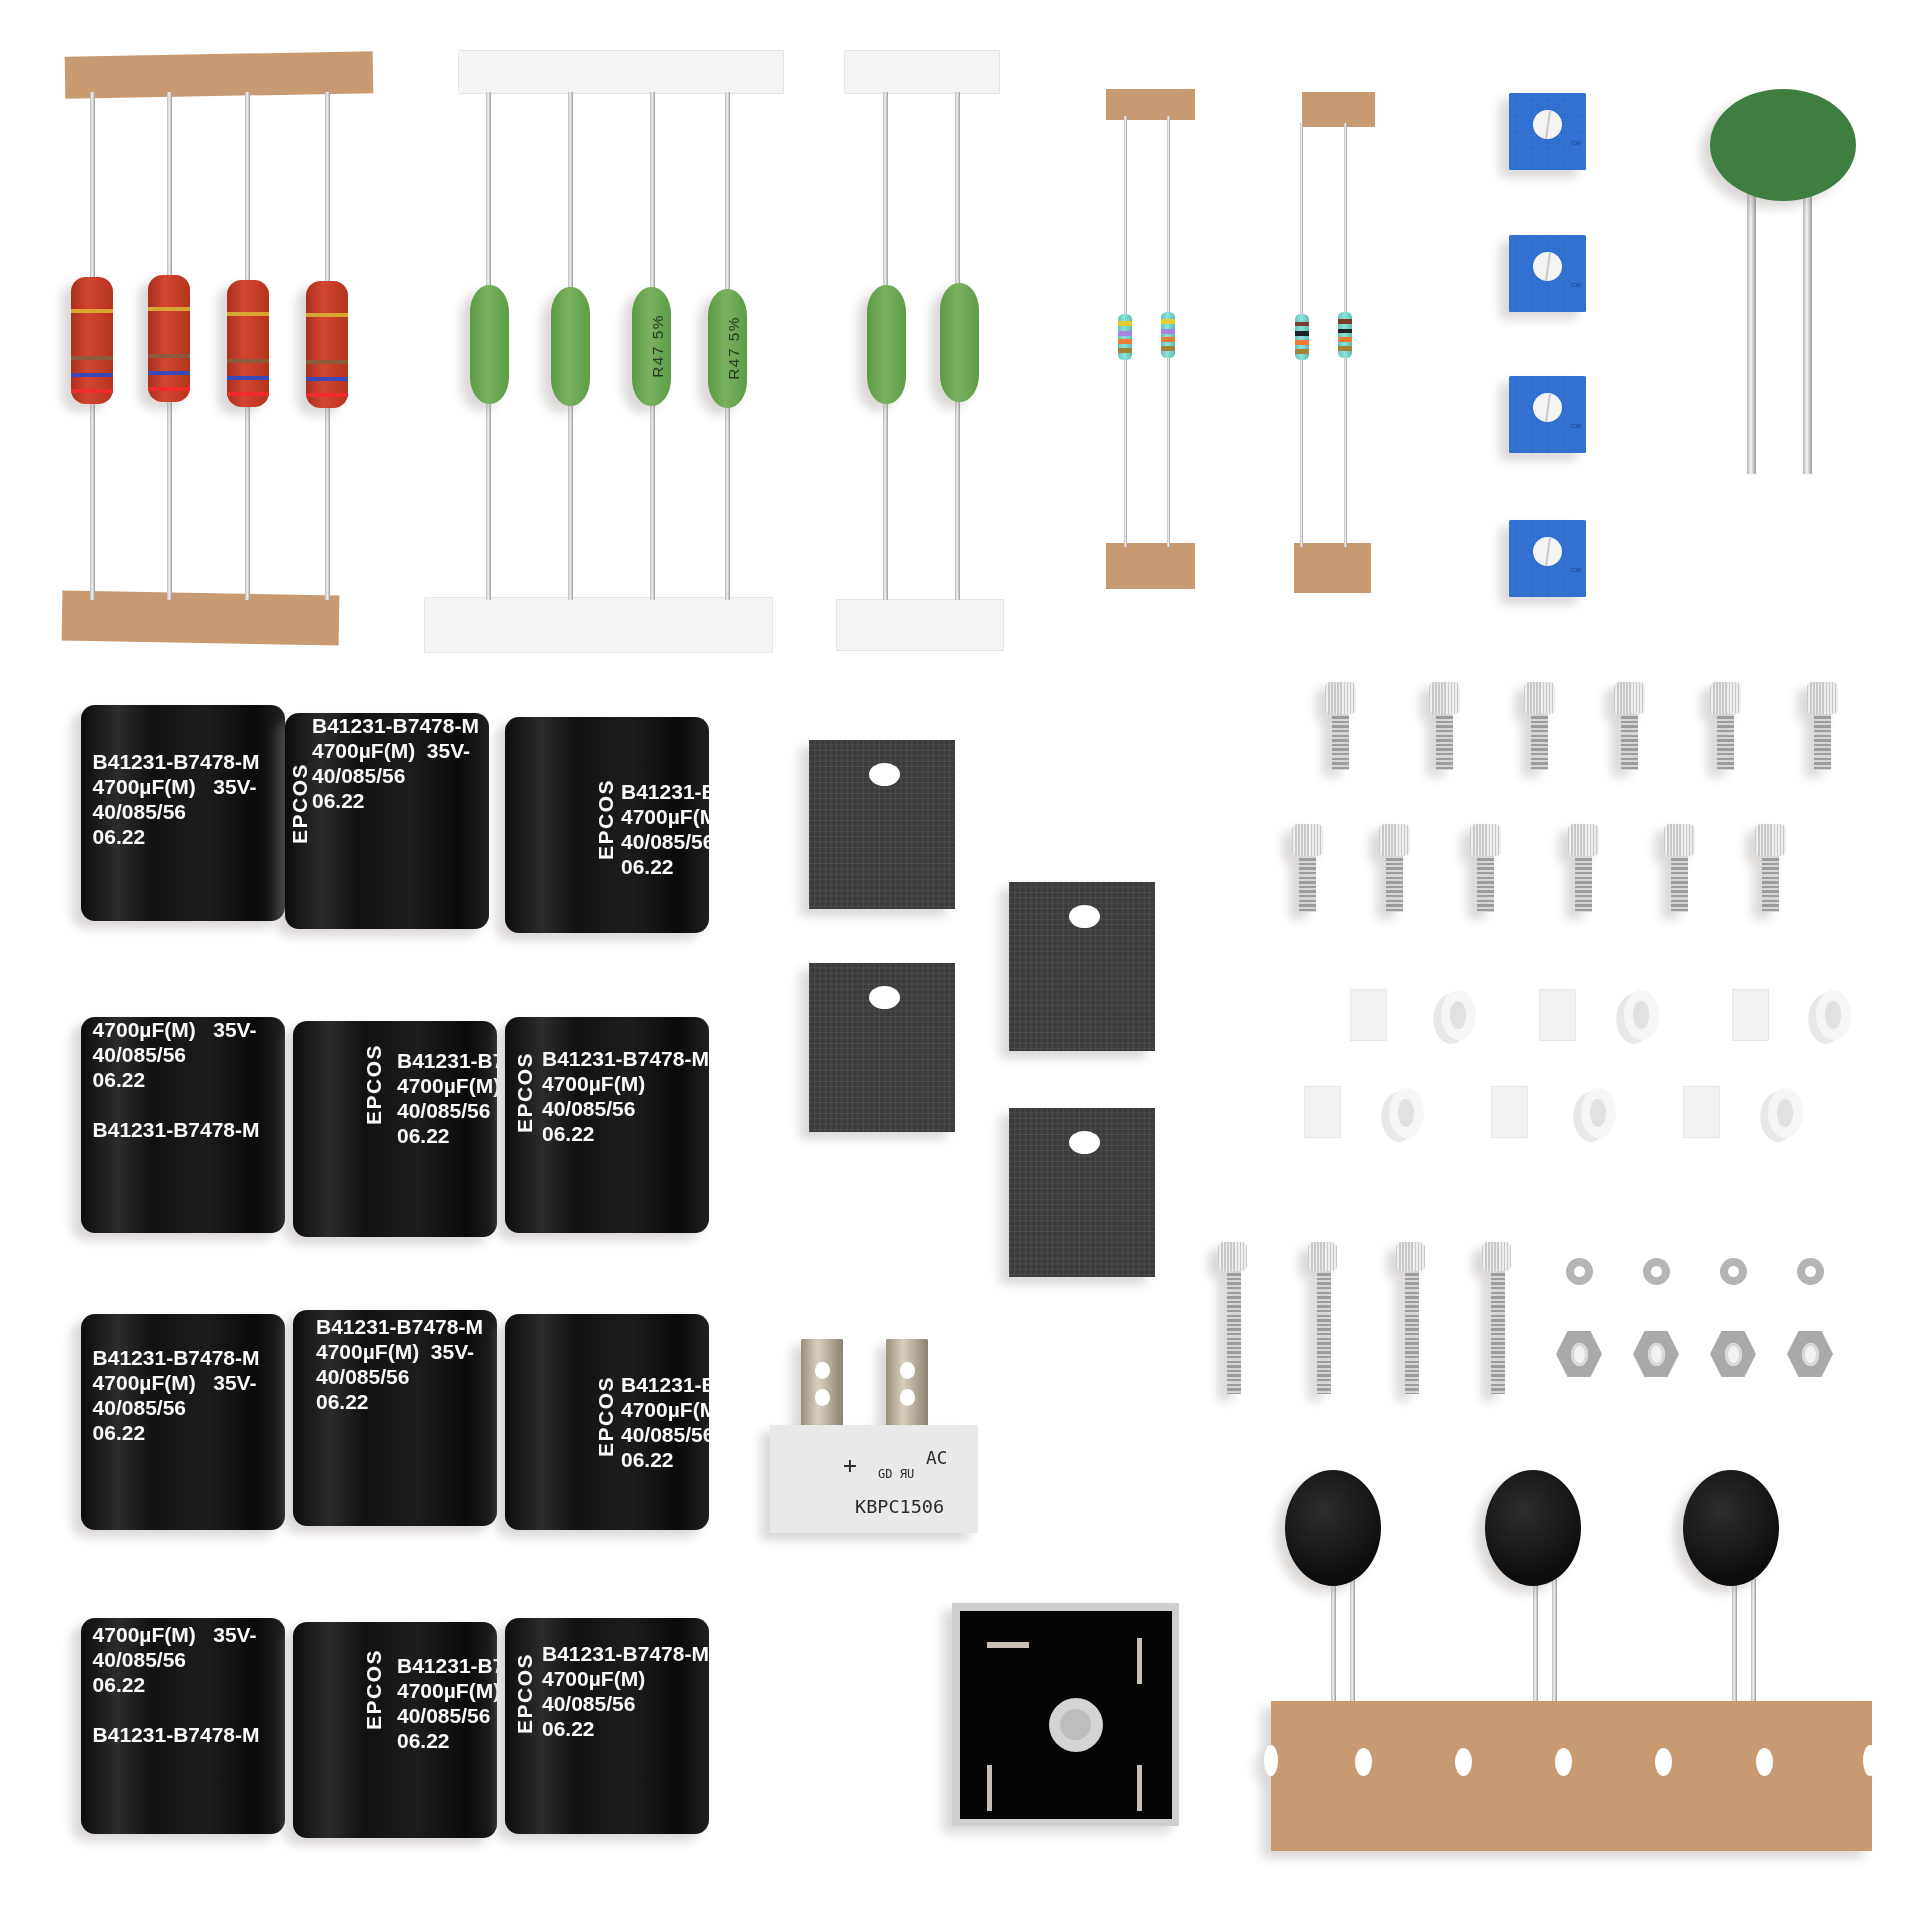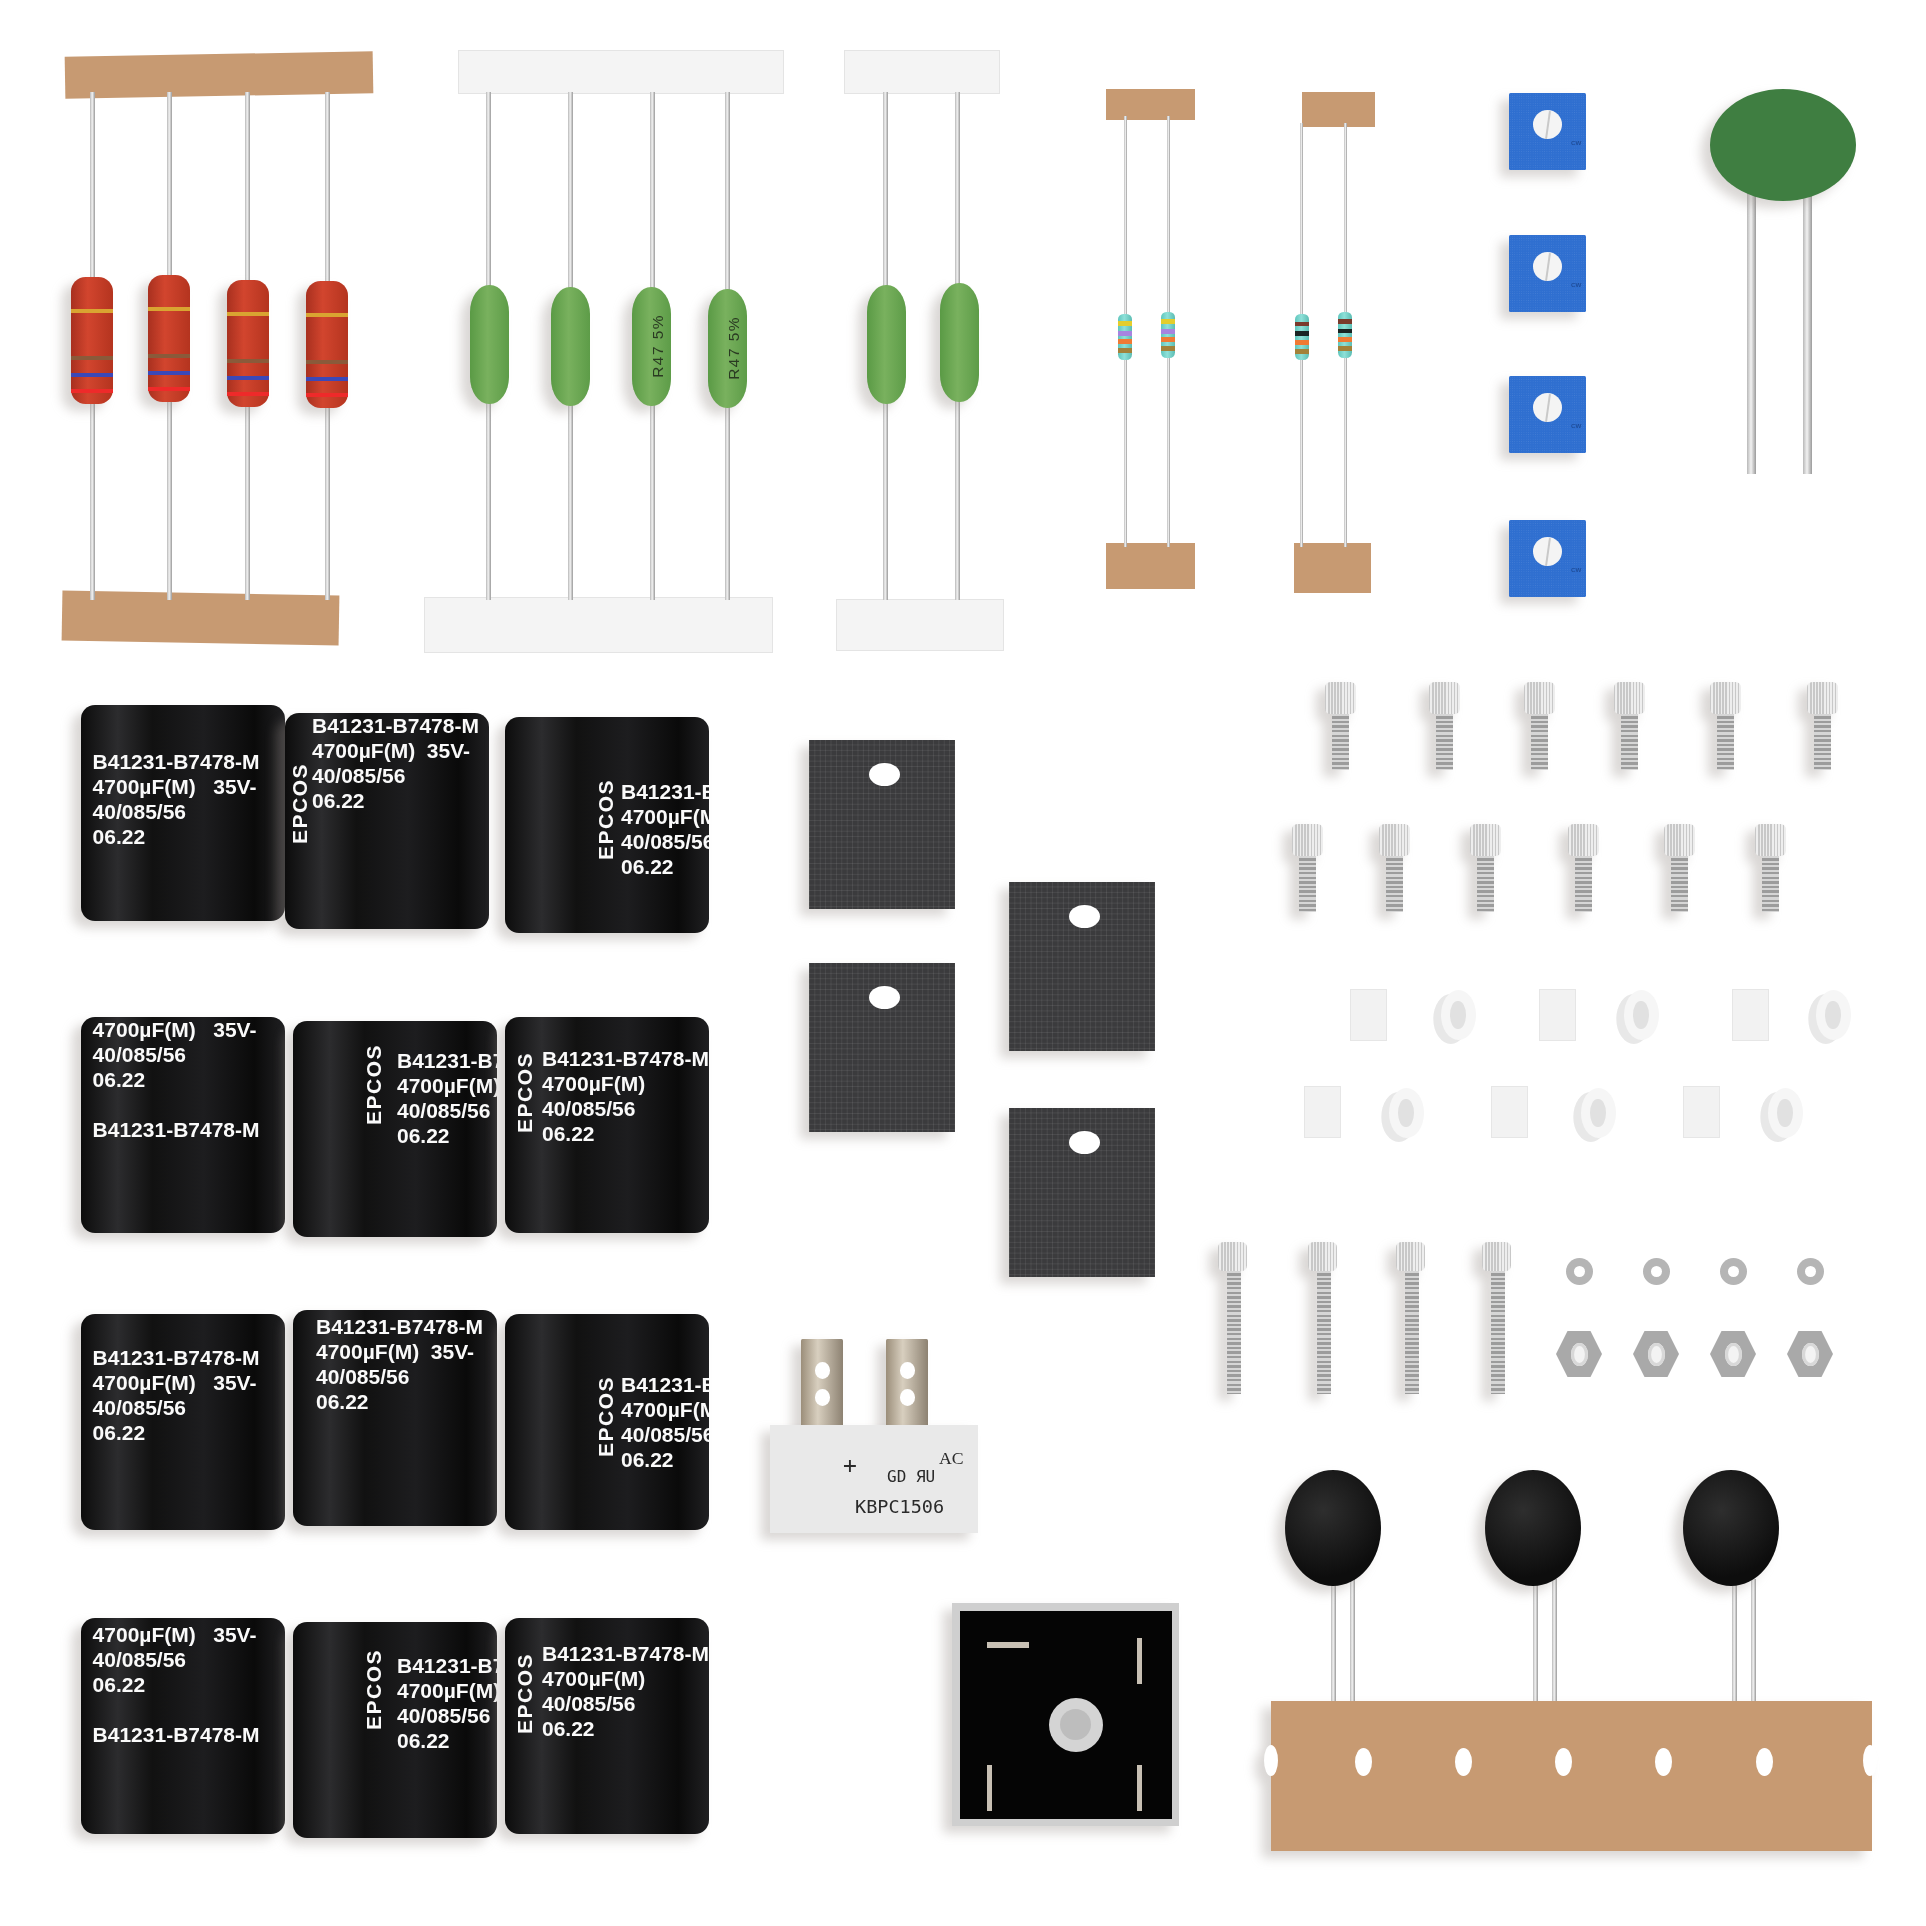--- a/index.html
+++ b/index.html
@@ -388,22 +388,22 @@
     <div class="tab shadow" style="left:801px;top:1339px;">
         <div class="h" style="top:23px;"></div>
         <div class="h" style="top:50px;"></div>
       </div>
     <div class="tab shadow" style="left:886px;top:1339px;">
         <div class="h" style="top:23px;"></div>
         <div class="h" style="top:50px;"></div>
       </div>
     <div class="kbpc shadow">
       <span class="t" style="left:73px;top:27px;font-size:23px;">+</span>
-      <span class="t" style="left:117px;top:42px;font-size:16px;">GD ЯU</span>
-      <span class="t" style="left:169px;top:23px;font-size:17.7px;font-family:Liberation Serif, serif;">AC</span>
+      <span class="t" style="left:108px;top:42px;font-size:12px;">GD ЯU</span>
+      <span class="t" style="left:156px;top:23px;font-size:17.7px;">AC</span>
       <span class="t" style="left:85px;top:71px;font-size:18.5px;">KBPC1506</span>
     </div>
   </div>
 
   <div class="kbpc-back shadow">
     <div class="pot">
       <div class="pin" style="left:27px;top:31px;width:42px;height:6.2px;"></div>
       <div class="pin" style="left:177px;top:27px;width:5.4px;height:46px;"></div>
       <div class="pin" style="left:27px;top:154px;width:5.4px;height:46px;"></div>
       <div class="pin" style="left:177px;top:154px;width:5.4px;height:46px;"></div>

